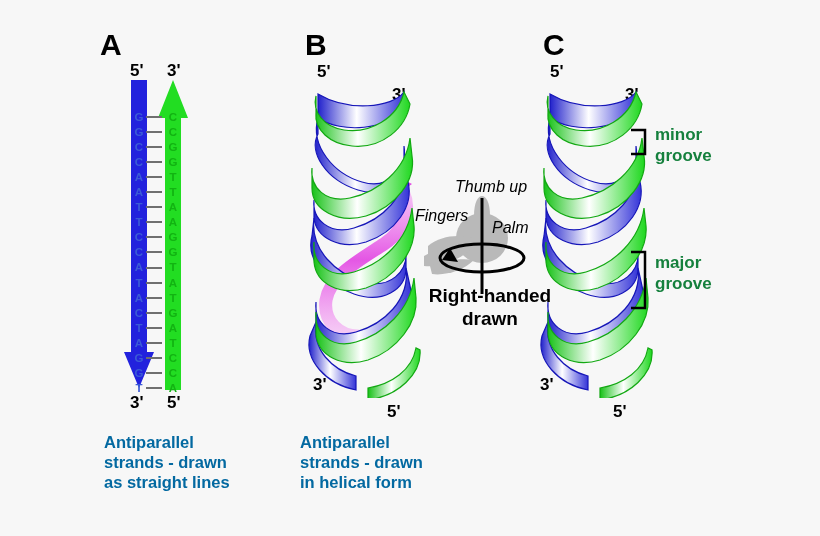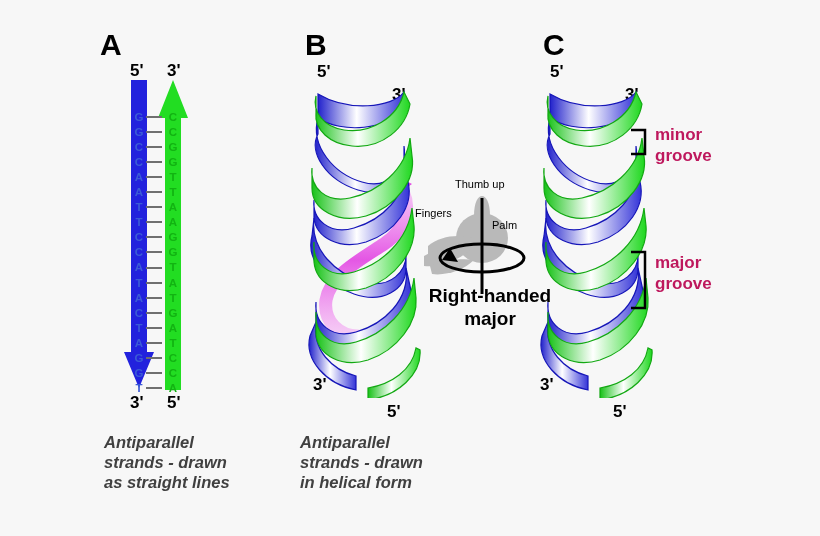--- a/index.html
+++ b/index.html
@@ -23,35 +23,35 @@
     font-weight:bold;
     font-size:17px;
     color:#000;
     white-space:nowrap;
   }
   .caption{
     position:absolute;
     font-weight:bold;
     font-size:16.5px;
     line-height:20px;
-    color:#404040;
+    color:#0369a1;
     white-space:pre-line;
-    font-style:italic;
   }
   .groove-label{
     position:absolute;
     font-weight:bold;
     font-size:17px;
     line-height:21px;
-    color:#be185d;
+    color:#15803d;
     white-space:pre-line;
   }
   .hand-label{
     position:absolute;
-    font-size:11px;
+    font-style:italic;
+    font-size:16px;
     color:#000;
     white-space:nowrap;
   }
   .rh-title{
     position:absolute;
     font-weight:bold;
     font-size:19px;
     line-height:23px;
     text-align:center;
     color:#000;
@@ -230,21 +230,21 @@
       <path d="M10,76 C24,70 42,68 54,70 C44,80 26,86 12,84 Z"></path>
     </g>
     <line x1="62" y1="8" x2="62" y2="104" stroke="#000" stroke-width="3"></line>
     <ellipse cx="62" cy="68" rx="42" ry="14" fill="none" stroke="#000" stroke-width="3"></ellipse>
     <polygon points="30,58 22,70 38,72" fill="#000"></polygon>
   </svg>
   <div class="hand-label" style="left:455px;top:178px;">Thumb up</div>
   <div class="hand-label" style="left:415px;top:207px;text-align:center;">Fingers</div>
   <div class="hand-label" style="left:492px;top:219px;">Palm</div>
   <div class="rh-title" style="left:410px;top:284px;width:160px;">Right-handed
-major</div>
+drawn</div>
 
   <div class="caption" style="left:300px;top:432px;width:190px;">Antiparallel
 strands - drawn
 in helical form</div>
 
   <div class="panel-letter" style="left:543px;top:28px;">C</div>
 
   <div class="prime" style="left:550px;top:62px;">5'</div>
   <div class="prime" style="left:625px;top:85px;">3'</div>
   <div class="prime" style="left:540px;top:375px;">3'</div>

